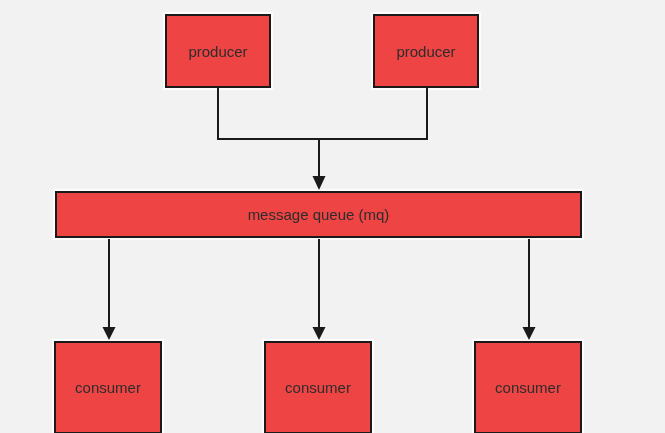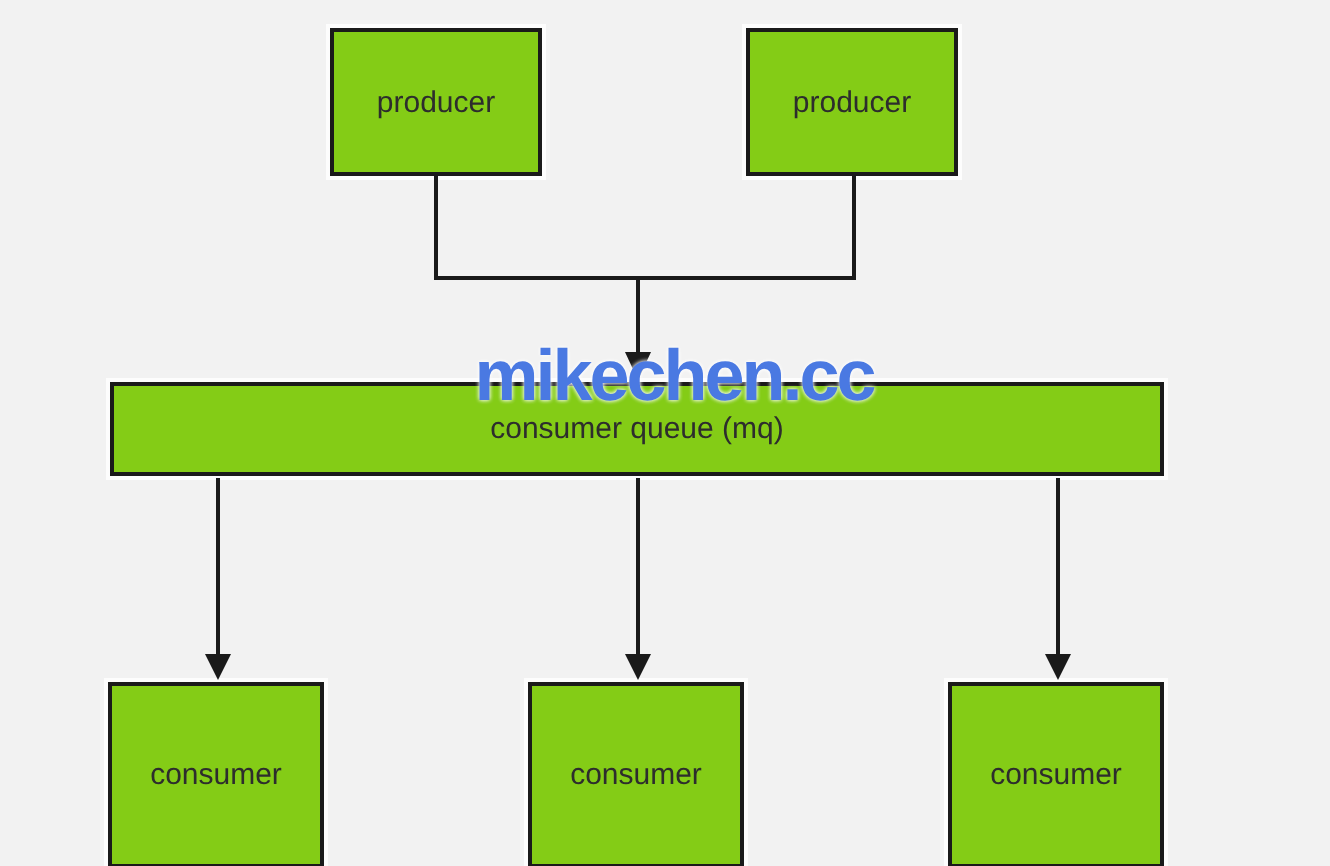--- a/index.html
+++ b/index.html
@@ -11,21 +11,21 @@
   #canvas {
     position: relative;
     width: 665px;
     height: 433px;
     background: #f2f2f2;
     overflow: hidden;
   }
   .node {
     position: absolute;
     box-sizing: border-box;
-    background: #84cc16;
+    background: #ef4444;
     border: 2px solid #1a1a1a;
     box-shadow: 0 0 0 2px rgba(255,255,255,0.85);
     display: flex;
     align-items: center;
     justify-content: center;
     color: #2d2d2d;
     font-size: 15px;
     line-height: 1;
     z-index: 2;
   }
@@ -82,21 +82,21 @@
 
   <div class="node producer" id="producer-1">
     <span>producer</span>
   </div>
 
   <div class="node producer" id="producer-2">
     <span>producer</span>
   </div>
 
   <div class="node queue" id="message-queue">
-    <span>consumer queue (mq)</span>
+    <span>message queue (mq)</span>
   </div>
 
   <div class="node consumer" id="consumer-1">
     <span>consumer</span>
   </div>
 
   <div class="node consumer" id="consumer-2">
     <span>consumer</span>
   </div>
 
@@ -114,15 +114,14 @@
     <path class="edge" d="M109 239 L109 328"></path>
     <polygon class="head" points="102.5,327 115.5,327 109,340"></polygon>
 
     <path class="edge" d="M319 239 L319 328"></path>
     <polygon class="head" points="312.5,327 325.5,327 319,340"></polygon>
 
     <path class="edge" d="M529 239 L529 328"></path>
     <polygon class="head" points="522.5,327 535.5,327 529,340"></polygon>
   </svg>
 
-  <div id="watermark">mikechen.cc</div>
 
 </div>
 
 </body></html>

